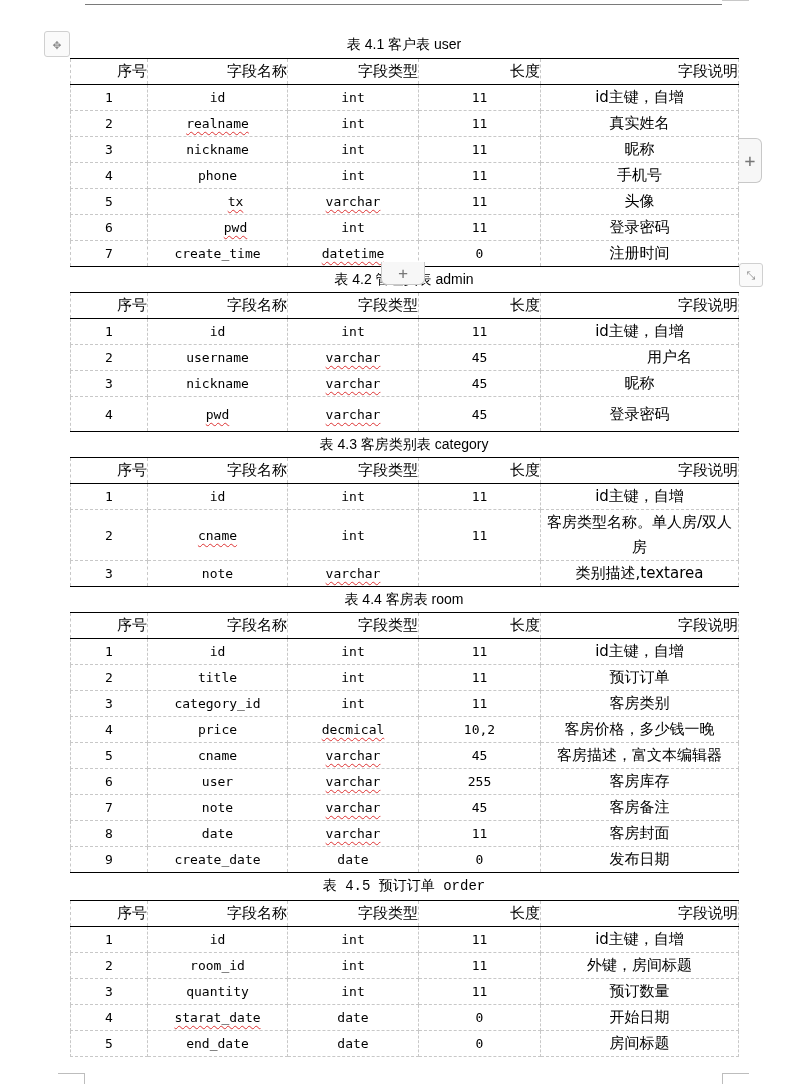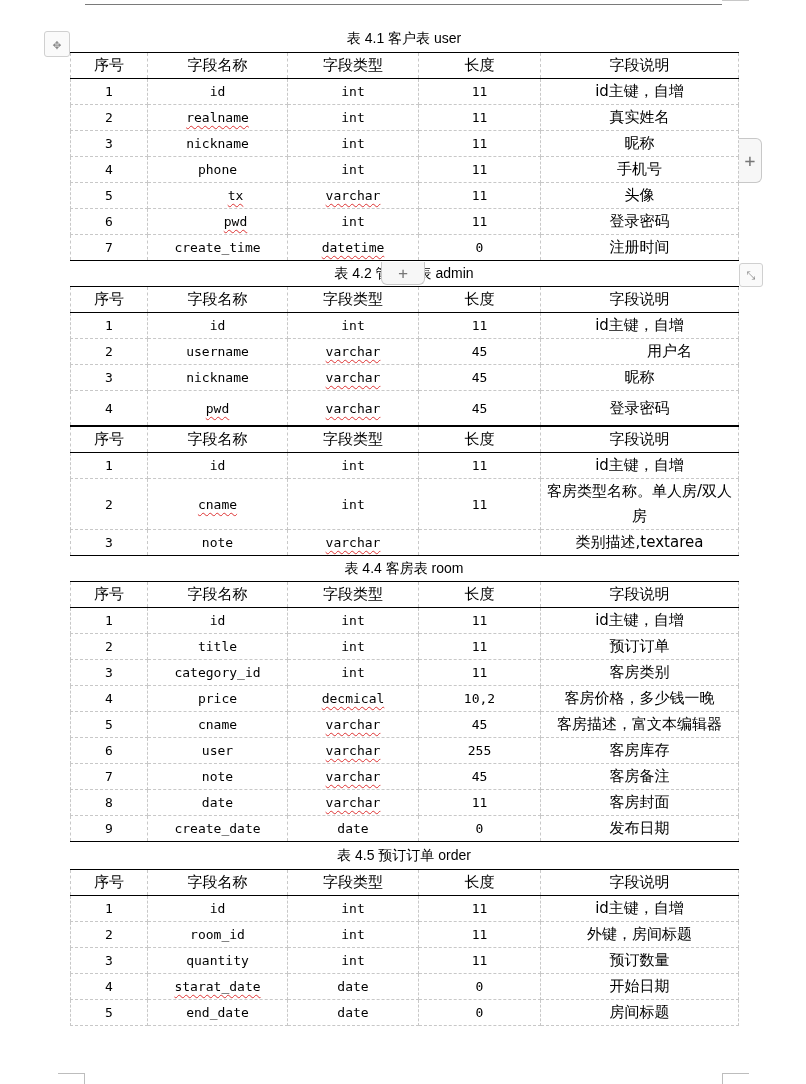--- a/index.html
+++ b/index.html
@@ -1,27 +1,27 @@
 <!DOCTYPE html>
 <html><head>
 <meta charset="utf-8">
 <style>
   html, body { margin:0; padding:0; background:#ffffff; }
   body { width:806px; height:1084px; position:relative; overflow:hidden;
          font-family: "DejaVu Sans Mono", "Liberation Mono", monospace; color:#000; }
   .corner { position:absolute; border-color:#bdbdbd; border-style:solid; border-width:0; }
   .hdr-line { position:absolute; left:85px; top:4px; width:637px; height:1px; background:#7a7a7a; }
   .hdr-line2 { position:absolute; left:722px; top:0px; width:27px; height:1px; background:#c8c8c8; }
-  .doc { position:absolute; left:70px; top:25px; width:668px; }
+  .doc { position:absolute; left:70px; top:31px; width:668px; }
   .caption { height:27px; line-height:27px; text-align:center; font-family:"Liberation Sans","DejaVu Sans",sans-serif;
              font-size:14px; }
   table.t { width:668px; border-collapse:collapse; table-layout:fixed; font-size:13px; }
   table.t td, table.t th { text-align:center; padding:0; border-left:1px dashed #c8c8c8; border-right:1px dashed #c8c8c8;
              border-bottom:1px dashed #c8c8c8; height:25px; font-weight:normal; white-space:nowrap; }
-  table.t tr.head th { border-top:1.5px solid #000; border-bottom:1.5px solid #000; font-family:Liberation Serif, serif; font-size:15px; height:25px; }
+  table.t tr.head th { border-top:1.5px solid #000; border-bottom:1.5px solid #000; font-family:Liberation Serif, serif; font-size:15px; height:25px;text-align:right; }
   table.t tr.last td { border-bottom:1.5px solid #000; }
   table.t.open tr.last td { border-bottom:1px dashed #c8c8c8; }
   table.t td.desc { font-family:"DejaVu Sans",sans-serif; font-size:15px; }
   .squig { text-decoration: underline wavy #d33; text-decoration-thickness:1px; text-underline-offset:3px; }
   .wrap { white-space:normal !important; line-height:25px;margin-top:43px; }
   .mv-handle { position:absolute; left:44px; top:31px; width:24px; height:24px; border:1px solid #d0d0d0; border-radius:3px;
                background:#fafafa; display:flex; align-items:center; justify-content:center; color:#888; font-size:14px; }
   .add-col { position:absolute; left:739px; top:138px; width:22px; height:43px; border:1px solid #c8c8c8; border-left:none;
              border-radius:0 6px 6px 0; background:#f7f7f7; color:#777; font-size:18px; display:flex; align-items:center; justify-content:center; }
   .add-row { position:absolute; left:381px; top:262px; width:42px; height:22px; border:1px solid #c8c8c8; border-top:none;
@@ -153,20 +153,21 @@
     <tr class="last" style="height:35px;">
           <td style="height:34px;">4</td>
           <td><span class="squig">pwd</span></td>
           <td><span class="squig">varchar</span></td>
           <td>45</td>
           <td class="desc">登录密码</td>
         </tr>
   </tbody>
     </table>
 
+  <div class="caption" style="height:25px;line-height:25px;">表 4.3 客房类别表 category</div>
   <table class="t">
     <colgroup>
         <col style="width:77px">
         <col style="width:140px">
         <col style="width:131px">
         <col style="width:122px">
         <col style="width:198px">
       </colgroup>
     <tbody>
         <tr class="head">
@@ -276,21 +277,21 @@
     <tr class="last">
           <td>9</td>
           <td>create_date</td>
           <td>date</td>
           <td>0</td>
           <td class="desc">发布日期</td>
         </tr>
   </tbody>
     </table>
 
-  <div class="caption" style="height:27px;line-height:27px;">表 4.5 预订订单 order</div>
+  <div class="caption" style="height:27px;line-height:27px;font-family:Liberation Mono, monospace;">表 4.5 预订订单 order</div>
   <table class="t open">
     <colgroup>
         <col style="width:77px">
         <col style="width:140px">
         <col style="width:131px">
         <col style="width:122px">
         <col style="width:198px">
       </colgroup>
     <tbody>
         <tr class="head">

